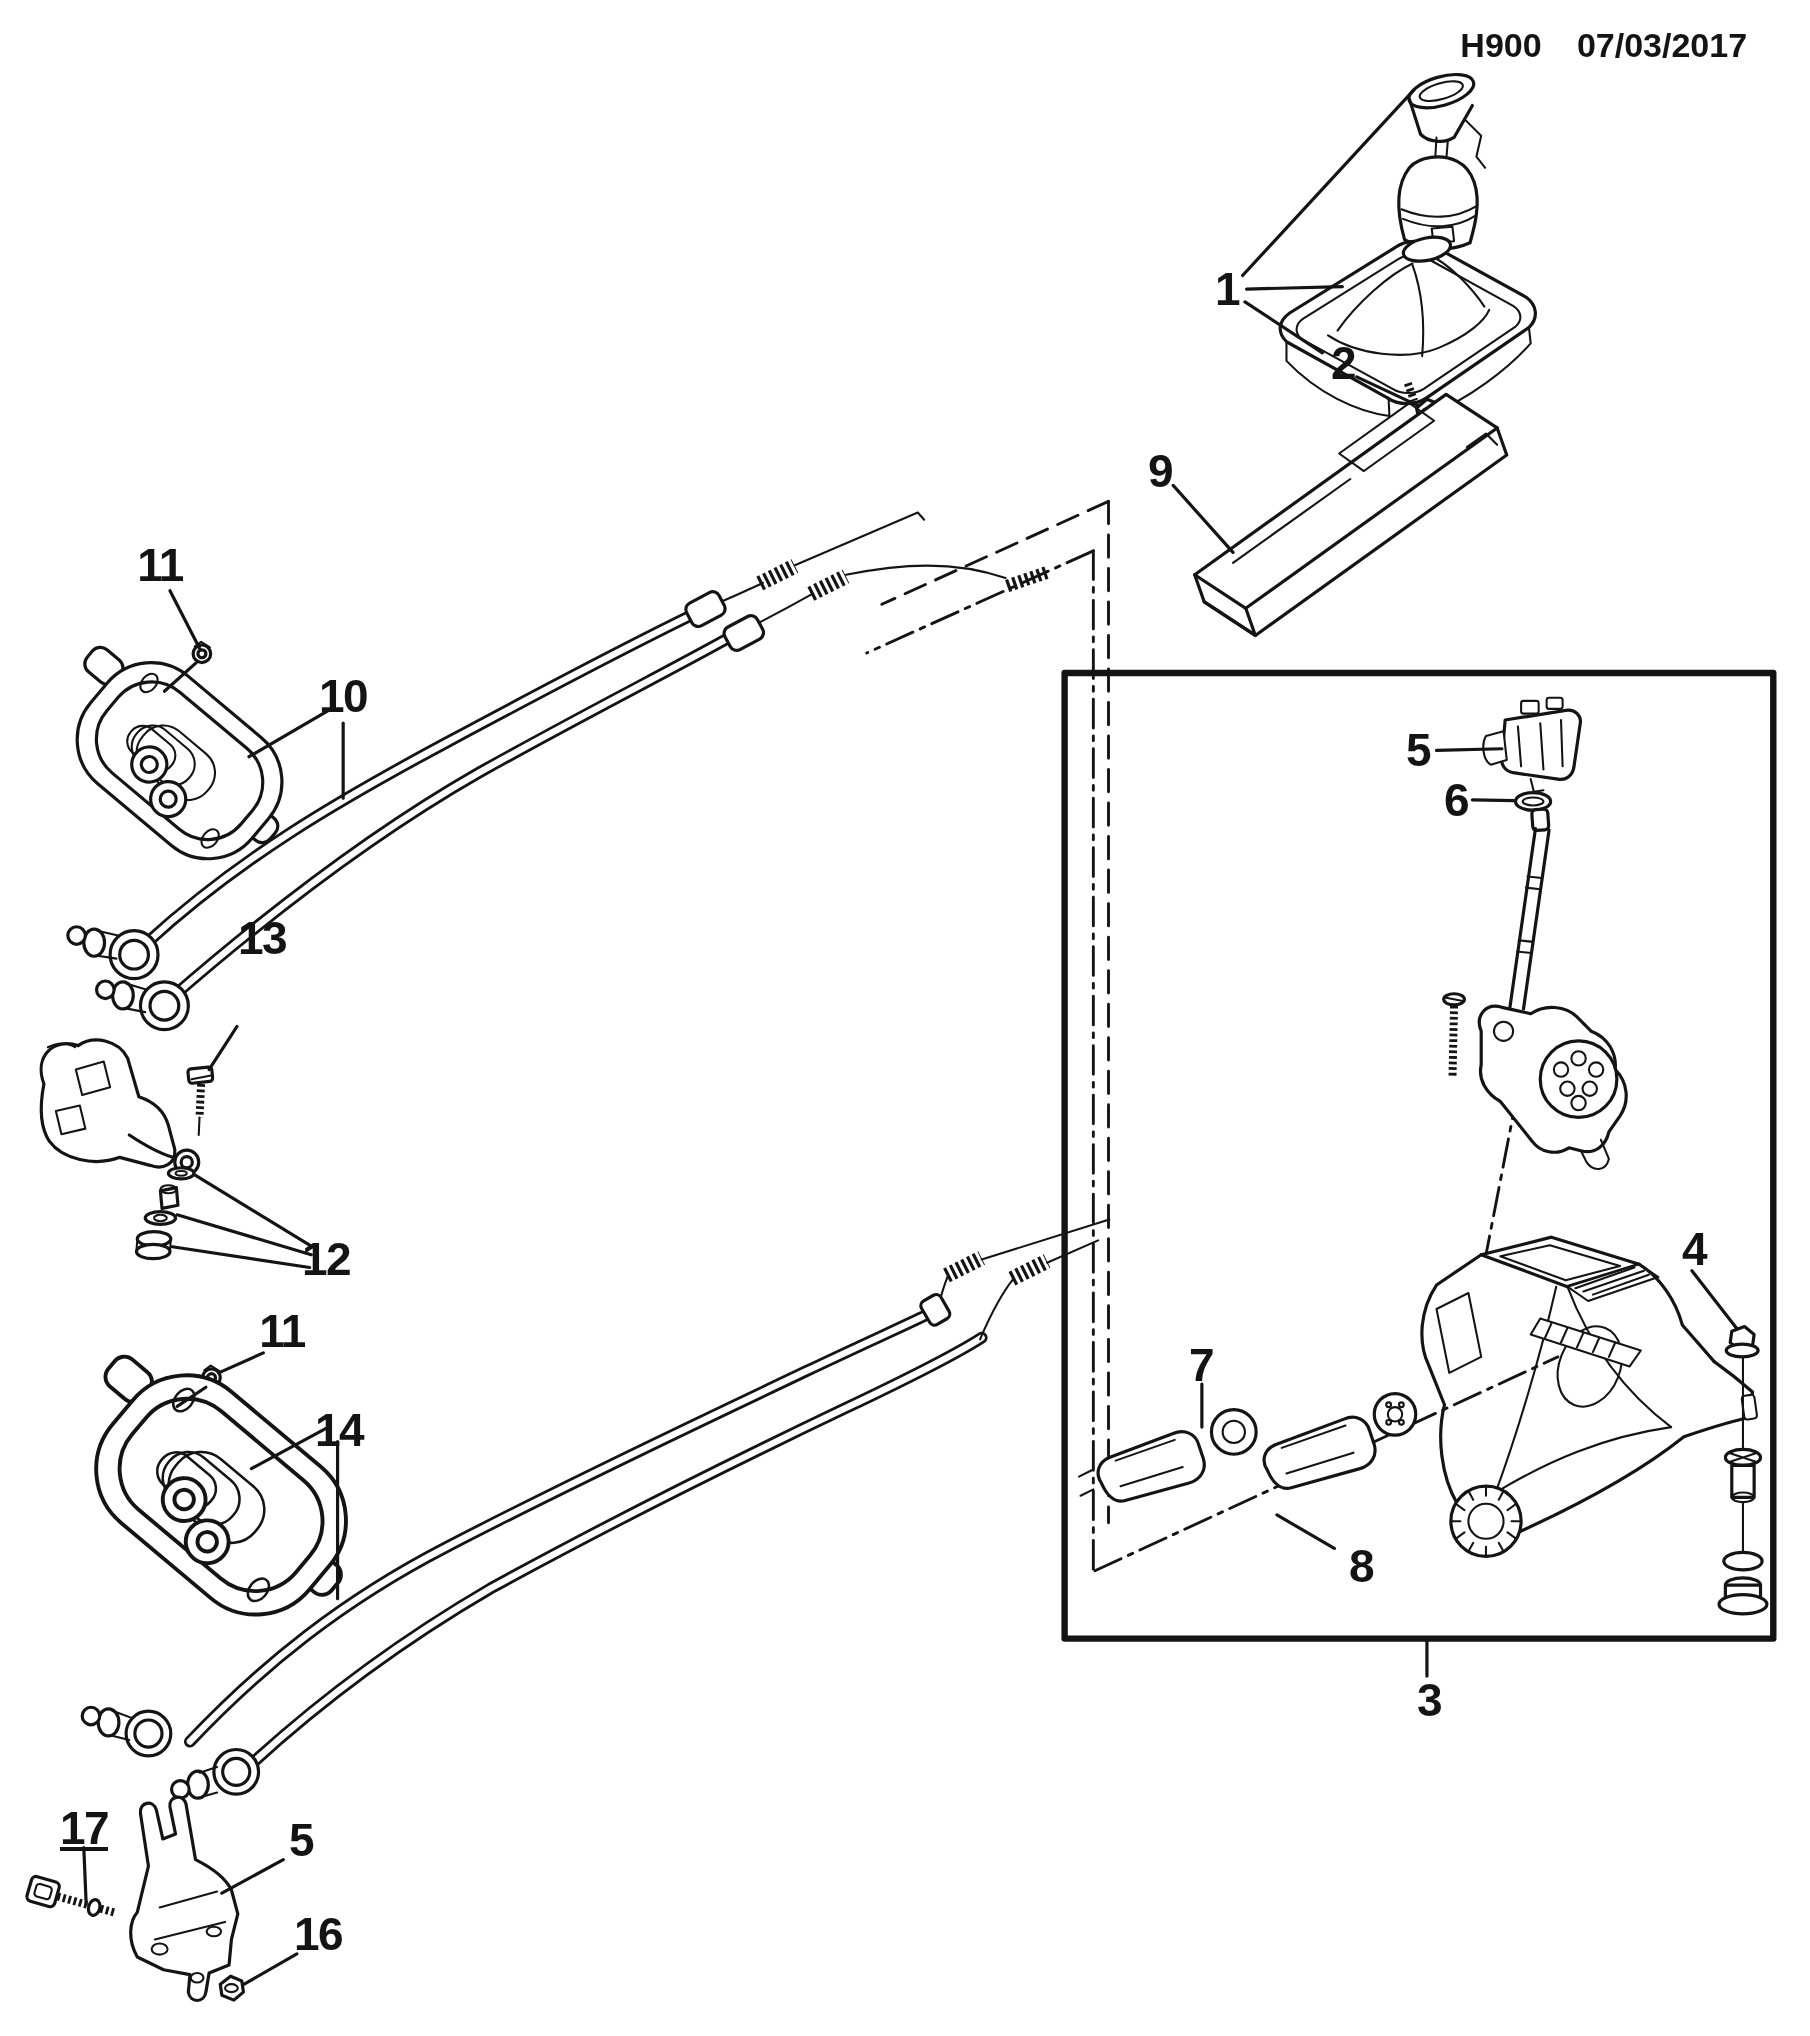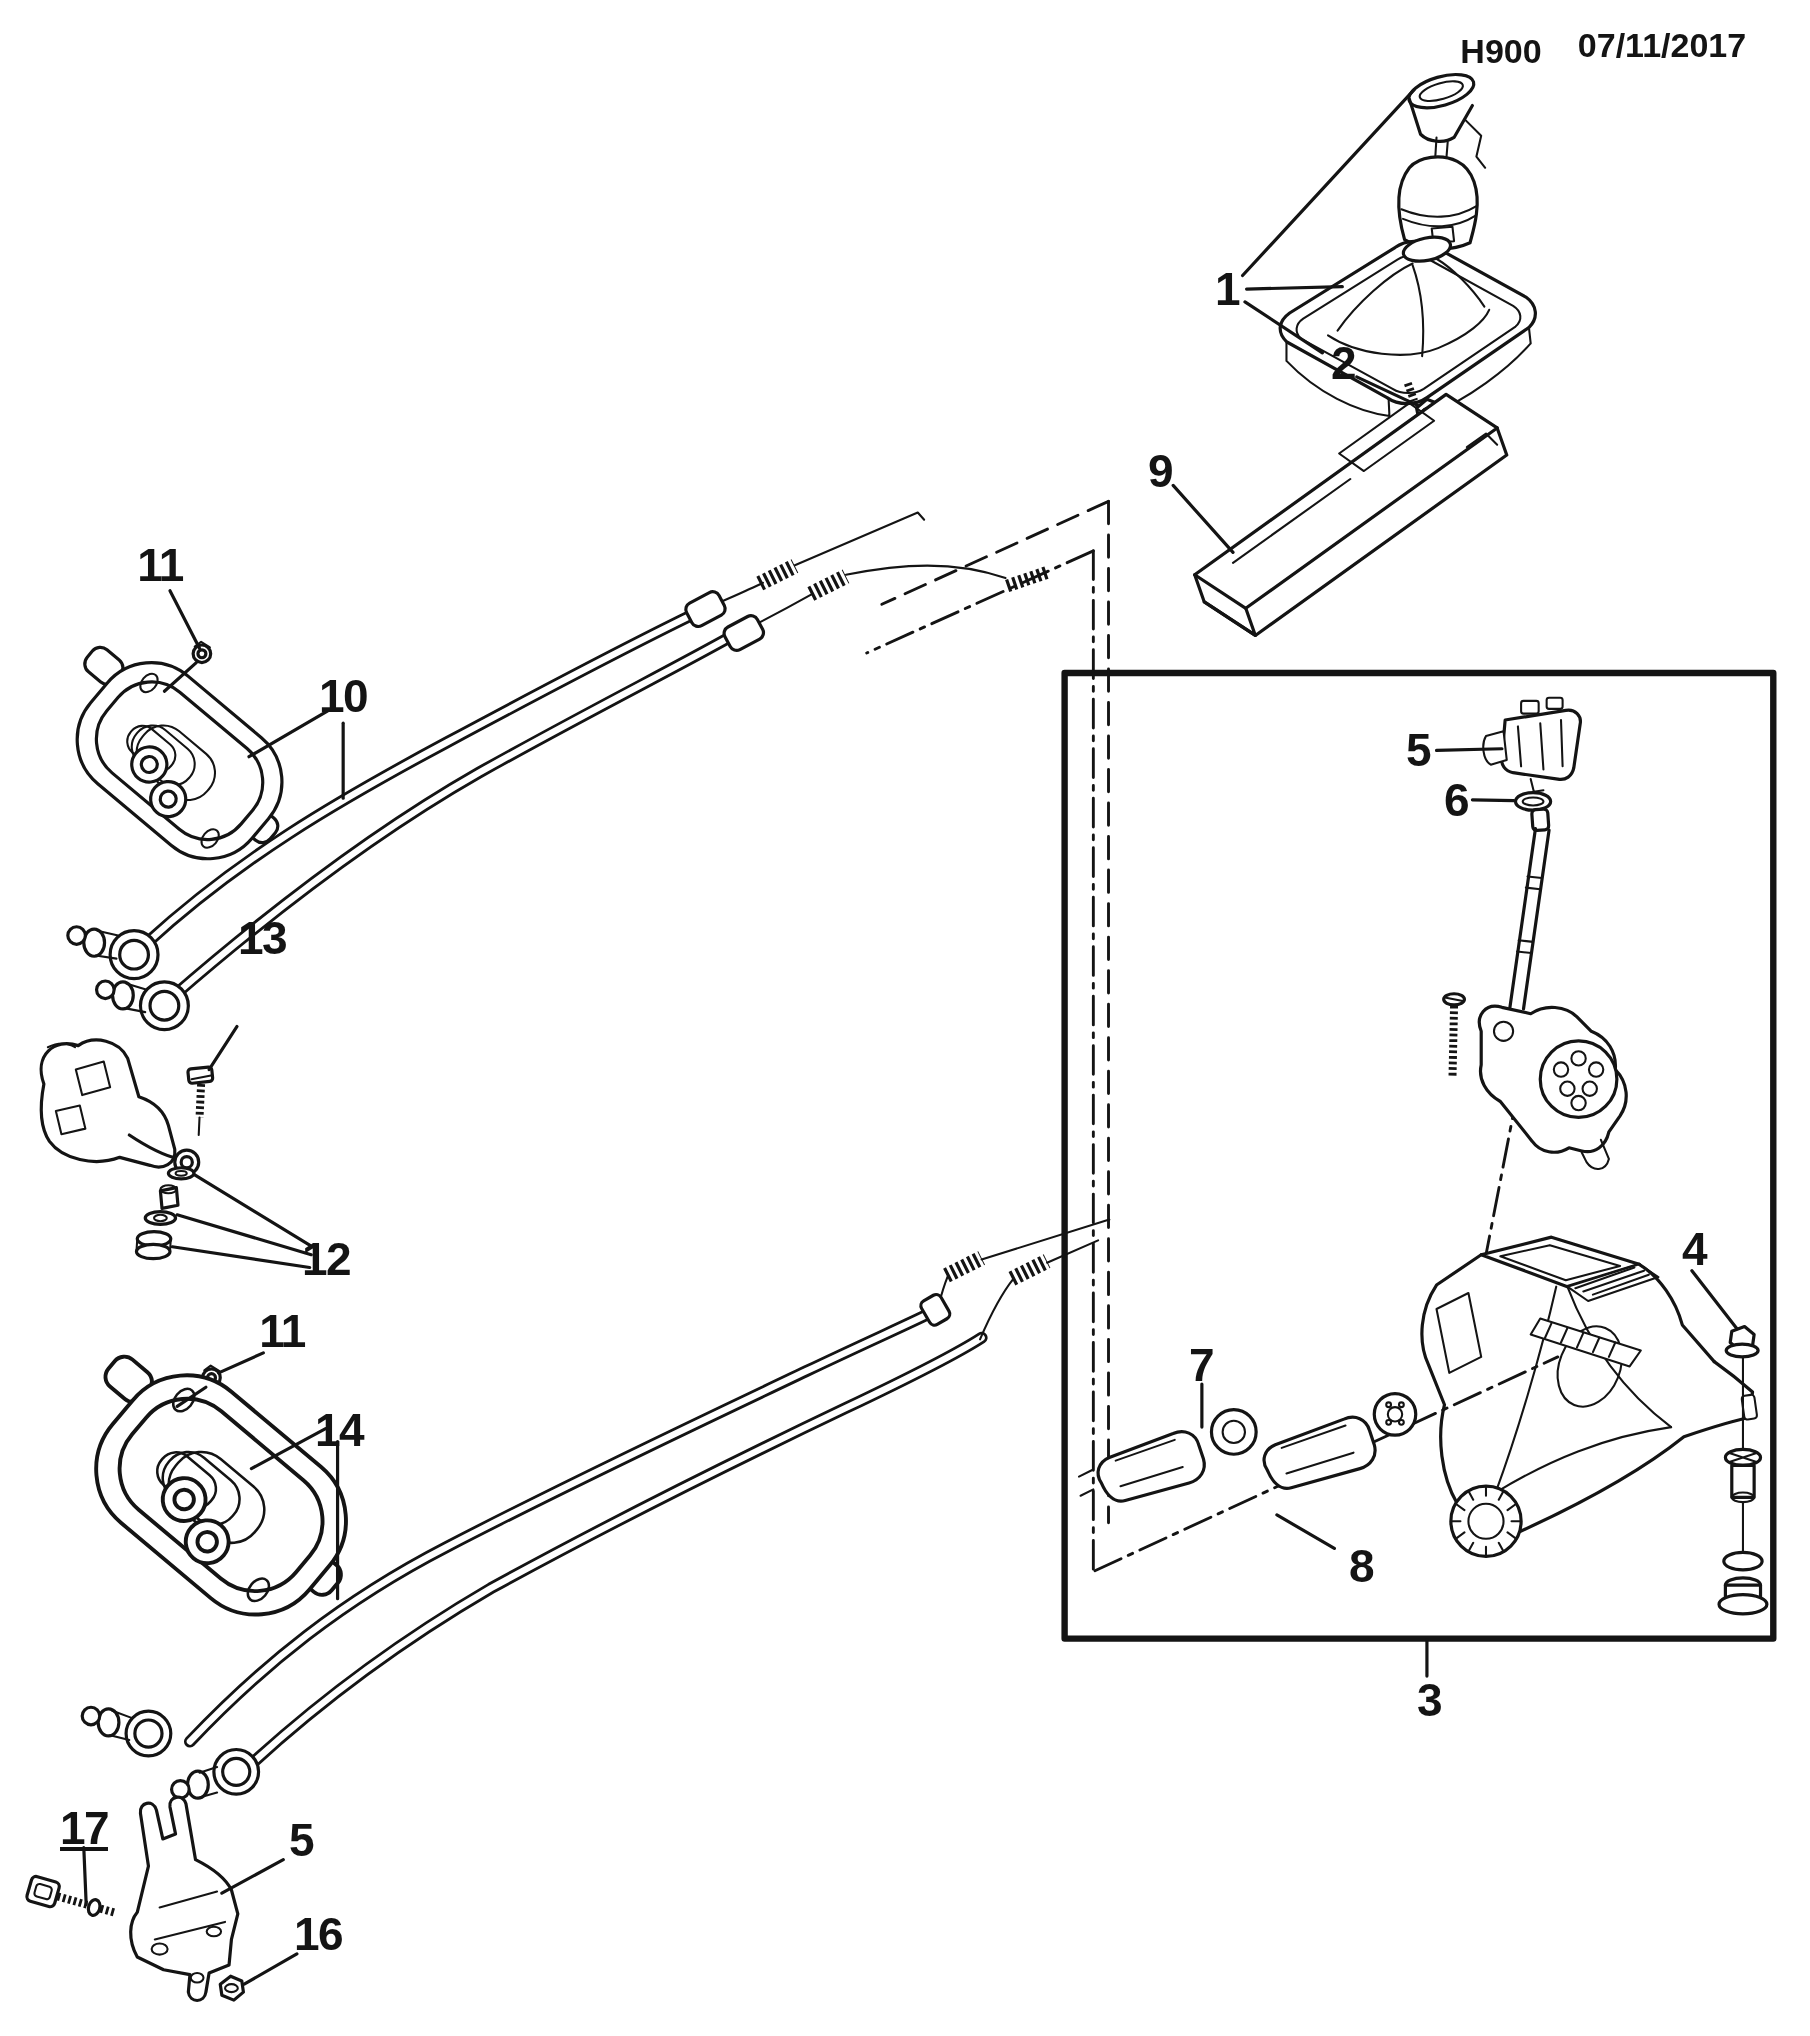--- a/index.html
+++ b/index.html
@@ -348,22 +348,22 @@
     <path d="M 390 1572 L 222 1522"></path>
     <path d="M 388 1588 L 216 1562"></path>
     <path d="M 408 1790 L 315 1840"></path>
     <path d="M 423 1806 L 423 2003"></path>
     <path d="M 355 2330 L 278 2372"></path>
     <path d="M 372 2448 L 306 2486"></path>
     <path d="M 105 2315 L 108 2386"></path>
   </g>
 </svg>
 
-<div class="hdr" style="left:1501px;top:45px;margin-top:6px;">H900</div>
-<div class="hdr" style="left:1662px;top:45px;">07/11/2017</div>
+<div class="hdr" style="left:1501px;top:45px;">H900</div>
+<div class="hdr" style="left:1662px;top:45px;">07/03/2017</div>
 
 <div class="callout" style="left:1227px;top:289px;">1</div>
 <div class="callout" style="left:1343px;top:363px;">2</div>
 <div class="callout" style="left:1429px;top:1700px;">3</div>
 <div class="callout" style="left:1694px;top:1249px;">4</div>
 <div class="callout" style="left:1418px;top:750px;">5</div>
 <div class="callout" style="left:1456px;top:800px;">6</div>
 <div class="callout" style="left:1201px;top:1365px;">7</div>
 <div class="callout" style="left:1361px;top:1566px;">8</div>
 <div class="callout" style="left:1160px;top:471px;">9</div>

